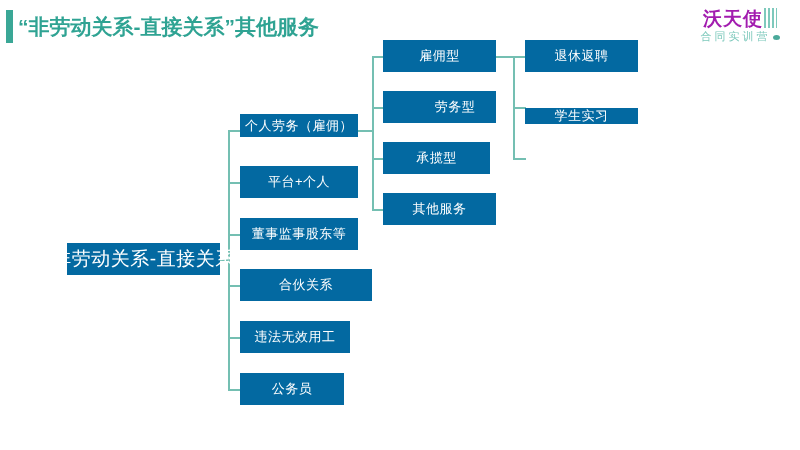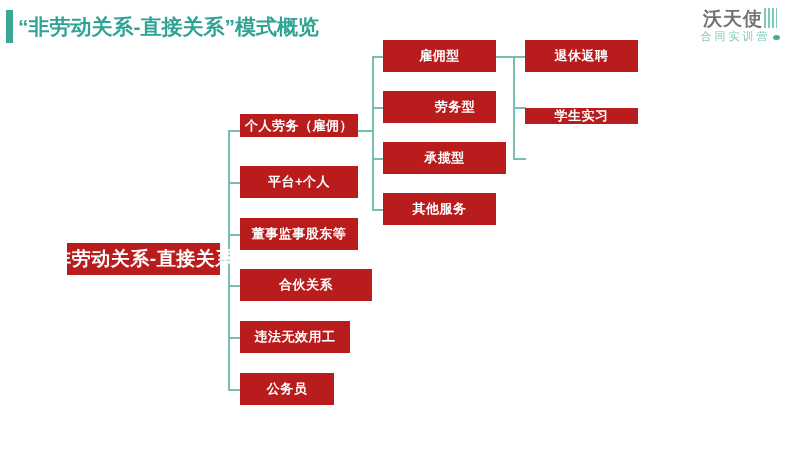--- a/index.html
+++ b/index.html
@@ -28,21 +28,21 @@
   }
 
   
   .logo{
     position:absolute;right:4px;top:8px;
     width:112px;height:44px;
     text-align:center;
   }
   .logo-main{
     font-size:19px;line-height:21px;font-weight:bold;
-    color:#737373;letter-spacing:1px;
+    color:#a21caf;letter-spacing:1px;
     display:inline-block;
   }
   .logo-bars{
     display:inline-block;vertical-align:top;
     width:13px;height:20px;margin-left:1px;
     background:repeating-linear-gradient(90deg,#7ec9bc 0 2px,#ffffff 2px 4px);
   }
   .logo-sub{
     margin-top:1px;
     font-size:11px;line-height:13px;
@@ -50,41 +50,40 @@
     white-space:nowrap;
   }
   .logo-dot{
     display:inline-block;width:7px;height:5px;border-radius:50%;
     background:#4aa99a;vertical-align:middle;margin-left:2px;
   }
 
   
   .node{
     position:absolute;
-    background:#b91c1c;
+    background:#0369a1;
     color:#ffffff;
     font-size:13px;
     display:flex;align-items:center;justify-content:center;
     box-sizing:border-box;
     white-space:nowrap;
     letter-spacing:0.5px;
-    font-weight:bold;
   }
   .node.root{font-size:19px;}
   .conn{position:absolute;background:#74bfb2;}
   .conn.h{height:1.5px;}
   .conn.v{width:1.5px;}
 </style>
 </head>
 <body>
 
 <div id="stage">
 
   <div class="accent-bar"></div>
-  <div class="page-title">“非劳动关系-直接关系”模式概览</div>
+  <div class="page-title">“非劳动关系-直接关系”其他服务</div>
 
   <div class="logo">
     <span class="logo-main">沃天使</span><span class="logo-bars"></span>
     <div class="logo-sub"><span>合同实训营</span><span class="logo-dot"></span></div>
   </div>
 
   <div class="conn h" style="left:220px;top:259px;width:9px;"></div>
   <div class="conn v" style="left:228px;top:130px;height:260px;"></div>
   <div class="conn h" style="left:228px;top:130px;width:13px;"></div>
   <div class="conn h" style="left:228px;top:182px;width:13px;"></div>
@@ -106,23 +105,23 @@
   <div class="conn h" style="left:513px;top:107px;width:13px;"></div>
   <div class="conn h" style="left:513px;top:158px;width:13px;"></div>
 
   <div class="node root" style="left:67px;top:243px;width:153px;height:32px;">非劳动关系-直接关系</div>
 
   <div class="node" style="left:240px;top:114px;width:118px;height:23px;">个人劳务（雇佣）</div>
   <div class="node" style="left:240px;top:166px;width:118px;height:32px;">平台+个人</div>
   <div class="node" style="left:240px;top:218px;width:118px;height:32px;">董事监事股东等</div>
   <div class="node" style="left:240px;top:269px;width:132px;height:32px;">合伙关系</div>
   <div class="node" style="left:240px;top:321px;width:110px;height:32px;">违法无效用工</div>
-  <div class="node" style="left:240px;top:373px;width:94px;height:32px;">公务员</div>
+  <div class="node" style="left:240px;top:373px;width:104px;height:32px;">公务员</div>
 
   <div class="node" style="left:383px;top:40px;width:113px;height:32px;">雇佣型</div>
   <div class="node" style="left:383px;top:91px;width:113px;height:32px;padding-left:31px;">劳务型</div>
-  <div class="node" style="left:383px;top:142px;width:123px;height:32px;">承揽型</div>
+  <div class="node" style="left:383px;top:142px;width:107px;height:32px;">承揽型</div>
   <div class="node" style="left:383px;top:193px;width:113px;height:32px;">其他服务</div>
 
   <div class="node" style="left:525px;top:40px;width:113px;height:32px;">退休返聘</div>
   <div class="node" style="left:525px;top:108px;width:113px;height:16px;">学生实习</div>
 
 </div>
 
 </body></html>

